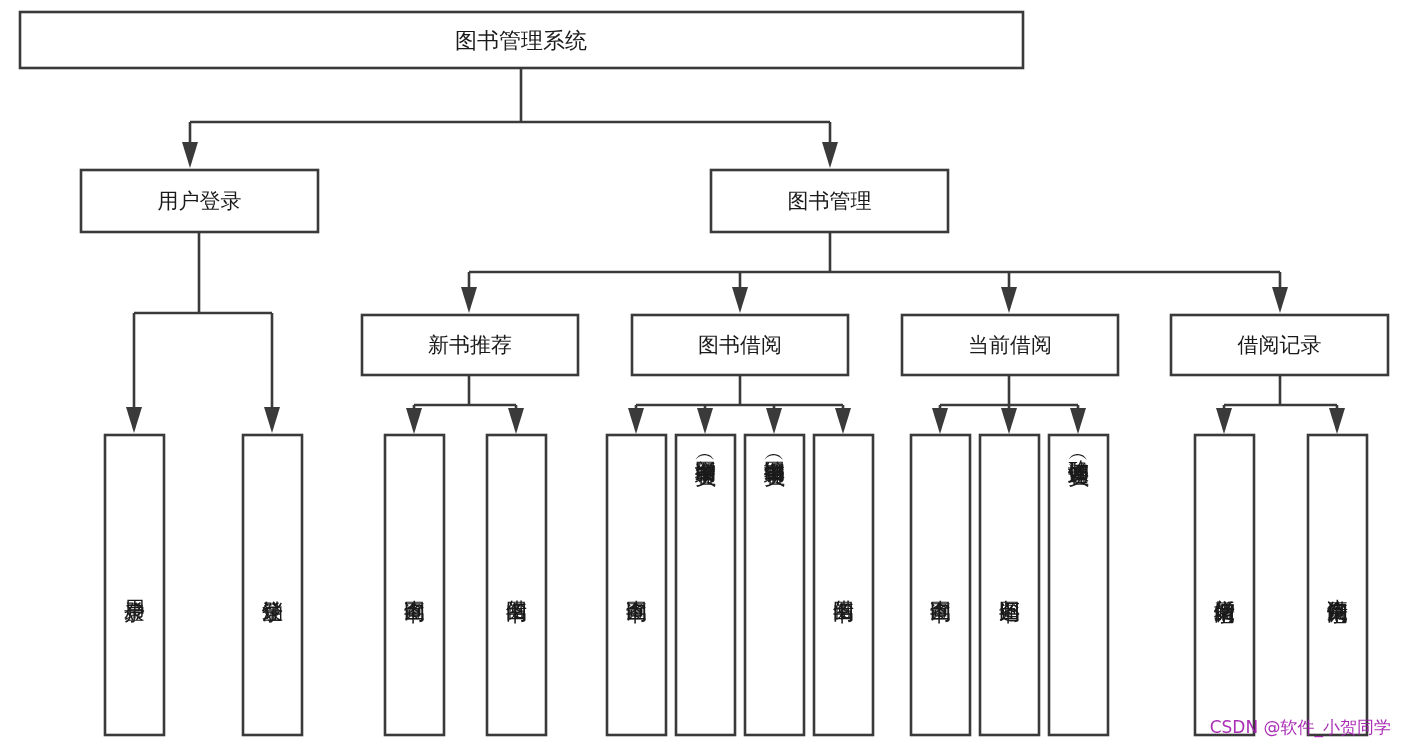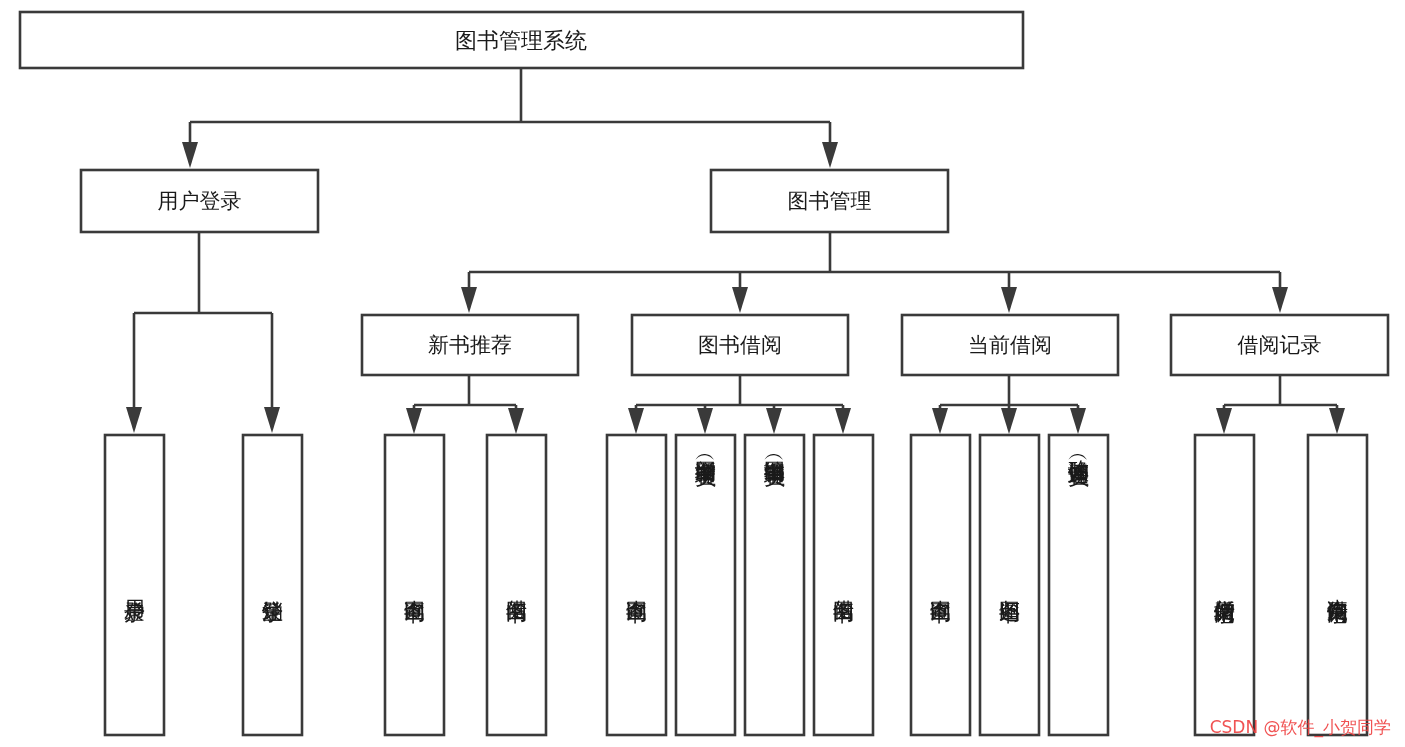--- a/index.html
+++ b/index.html
@@ -69,21 +69,21 @@
     letter-spacing: 1px;
     white-space: nowrap;
     pointer-events: none;
   }
   .watermark {
     position: absolute;
     right: 14px;
     bottom: 8px;
     font-family: "DejaVu Sans", "Liberation Sans", sans-serif;
     font-size: 17px;
-    color: #ef4444;
+    color: #a21caf;
     opacity: 0.92;
     white-space: nowrap;
   }
 </style>
 </head>
 <body>
 
 <div id="diagram-root">
 
   <svg class="flowchart" viewBox="0 0 1405 747" xmlns="http://www.w3.org/2000/svg">

